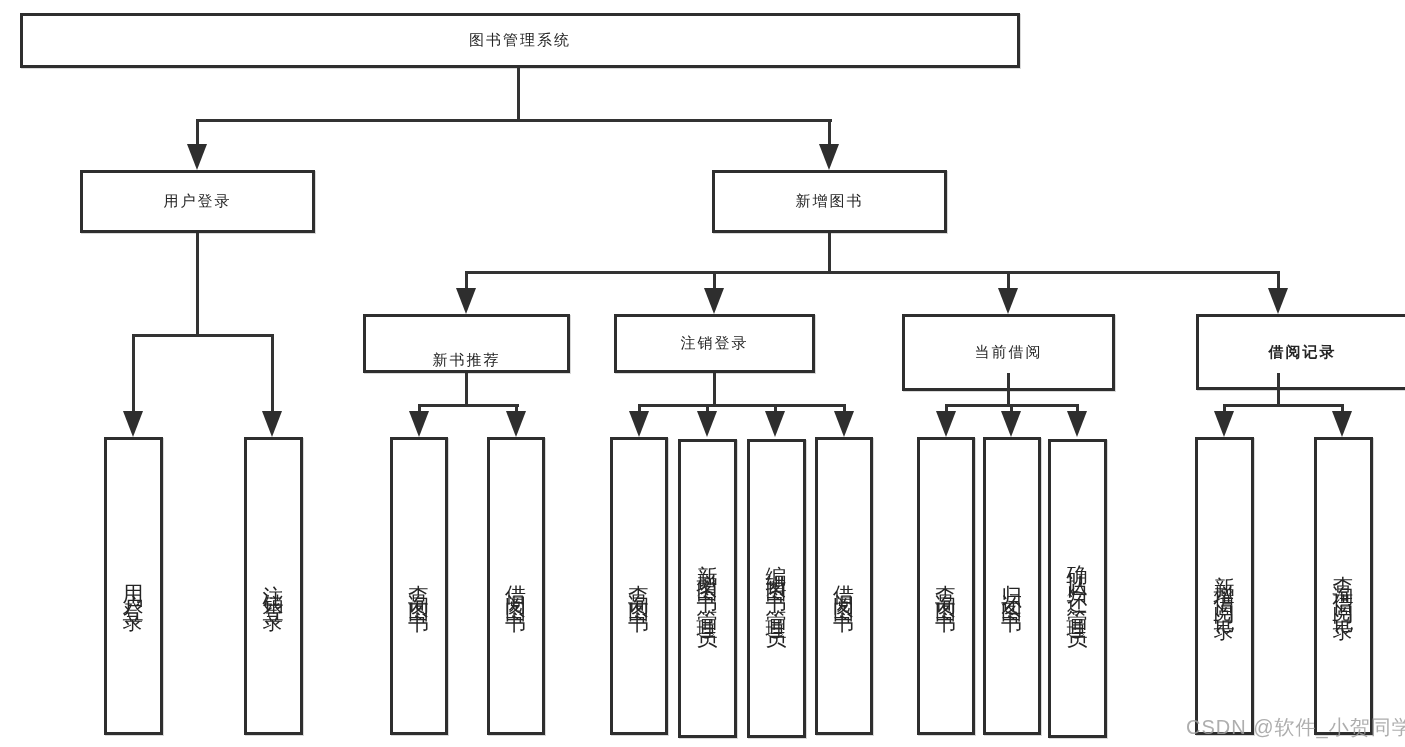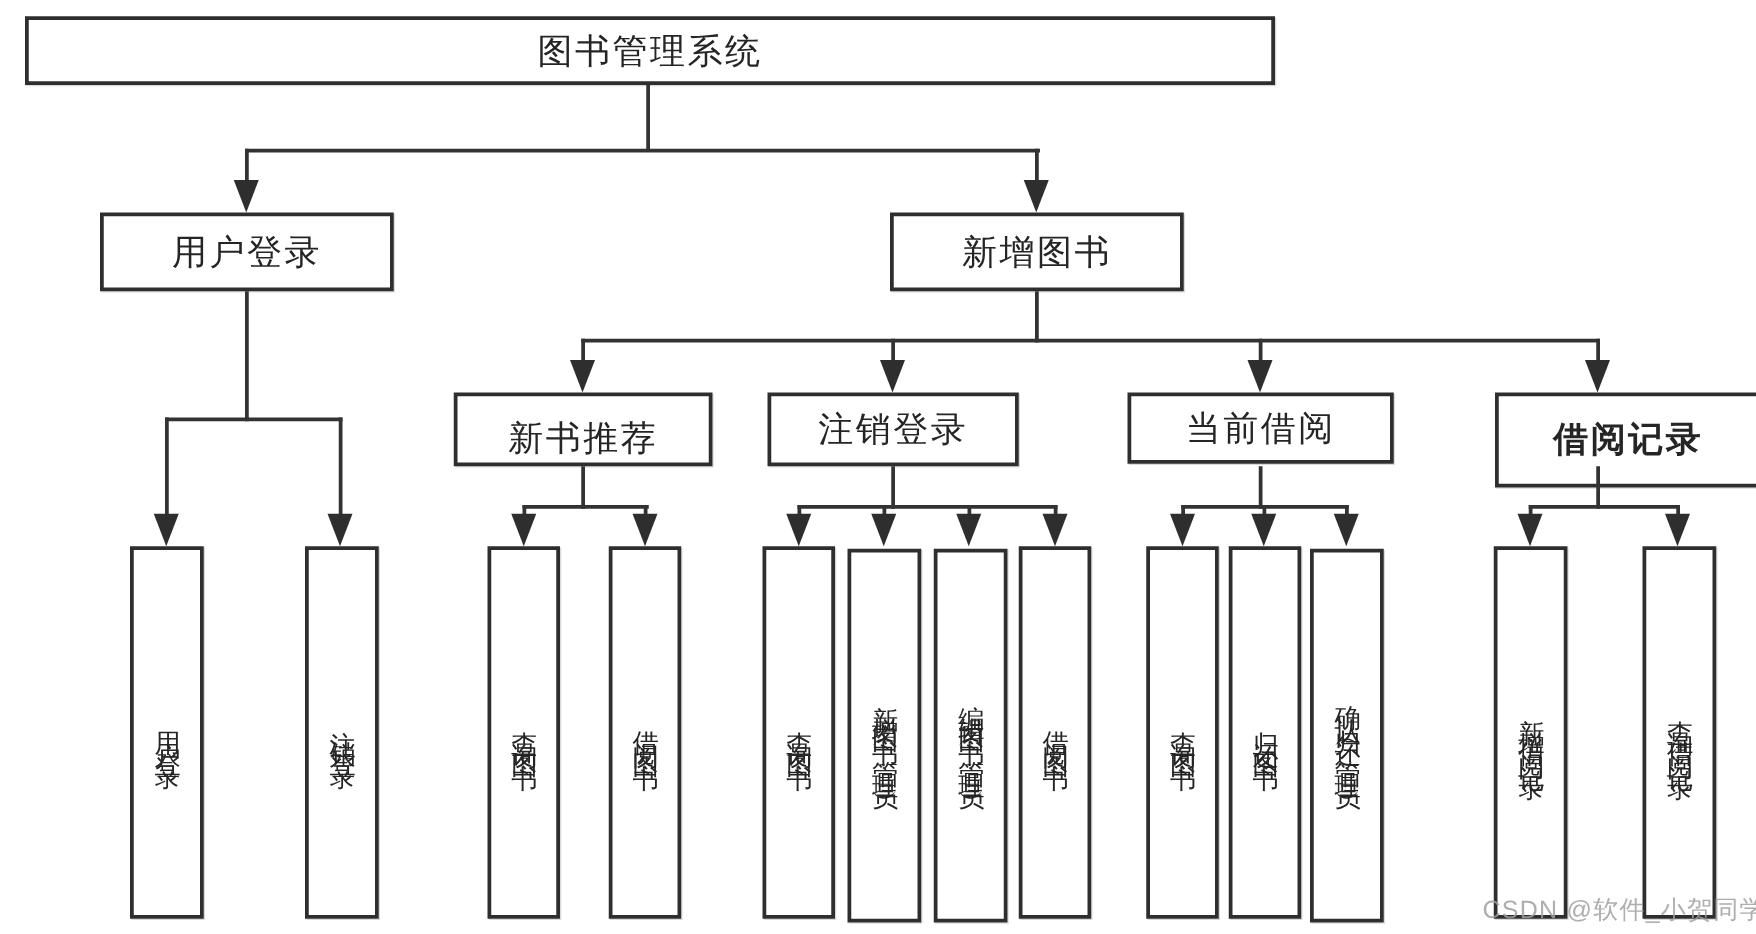--- a/index.html
+++ b/index.html
@@ -9,21 +9,21 @@
     background:#ffffff;
     font-family:"Liberation Sans","DejaVu Sans",sans-serif;
     color:#252525;
     overflow:hidden;
   }
   .hbox{
     position:absolute;
     border:3px solid #2e2e2e;
     background:#ffffff;
     display:flex;align-items:center;justify-content:center;
-    font-size:28px;
+    font-size:15px;
     letter-spacing:2px;
     box-sizing:border-box;
     box-shadow:1px 1px 0 rgba(0,0,0,0.15);
   }
   .vbox{
     position:absolute;
     border:3px solid #2e2e2e;
     background:#ffffff;
     display:flex;align-items:center;justify-content:center;
     box-sizing:border-box;
@@ -95,21 +95,21 @@
   <div class="arrow" style="left:998px;top:288px;"></div>
   <div class="vline" style="left:1277px;top:271px;height:22px;"></div>
   <div class="arrow" style="left:1268px;top:288px;"></div>
 
   <div class="hbox" style="left:363px;top:314px;width:207px;height:59px;align-items:flex-end;">
     <span>新书推荐</span>
   </div>
   <div class="hbox" style="left:614px;top:314px;width:201px;height:59px;">
     <span>注销登录</span>
   </div>
-  <div class="hbox" style="left:902px;top:314px;width:213px;height:57px;">
+  <div class="hbox" style="left:902px;top:314px;width:213px;height:77px;">
     <span>当前借阅</span>
   </div>
   <div class="hbox" style="left:1196px;top:314px;width:213px;height:76px;font-weight:bold;">
     <span>借阅记录</span>
   </div>
 
   <div class="vline" style="left:465px;top:373px;height:34px;"></div>
   <div class="hline" style="left:418px;top:404px;width:101px;"></div>
   <div class="vline" style="left:418px;top:404px;height:10px;"></div>
   <div class="arrow" style="left:409px;top:411px;"></div>

